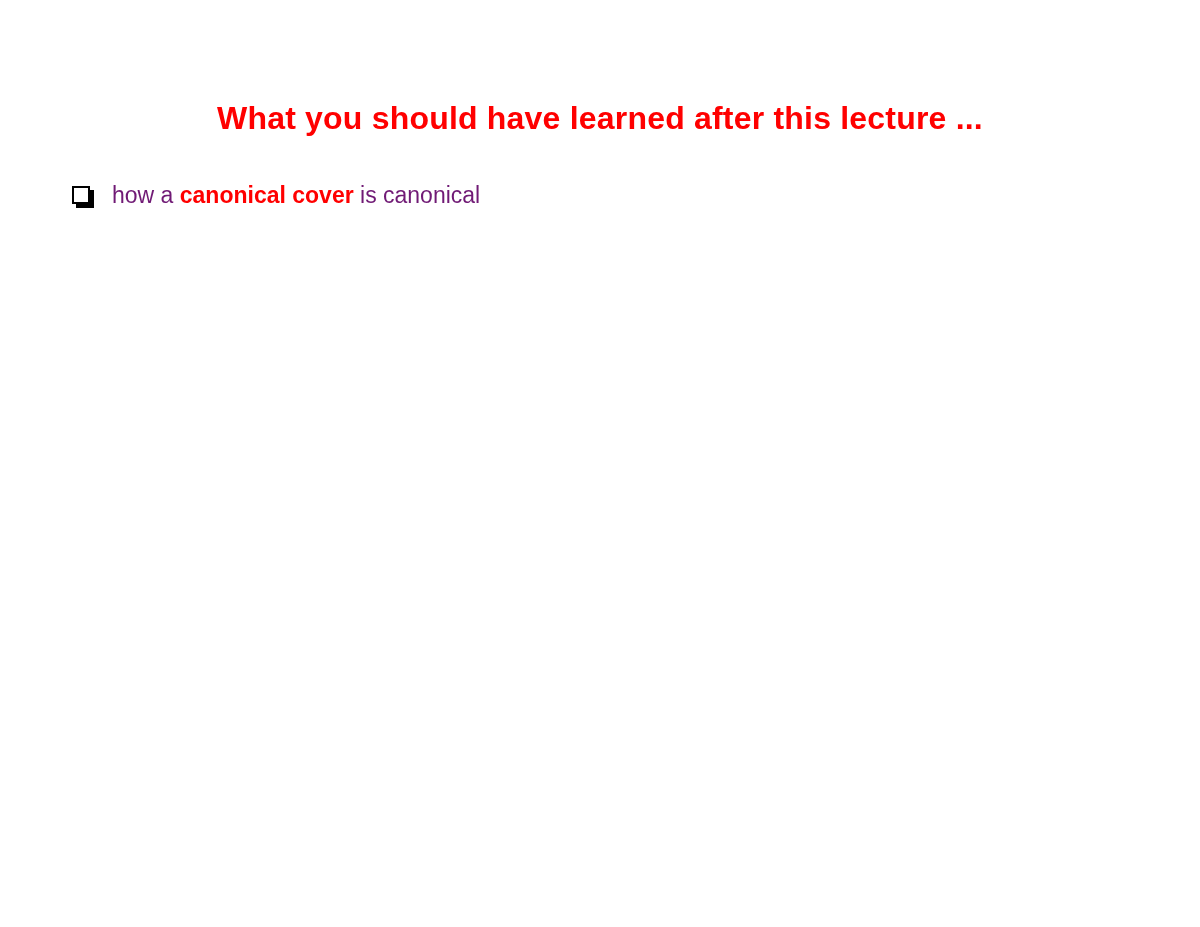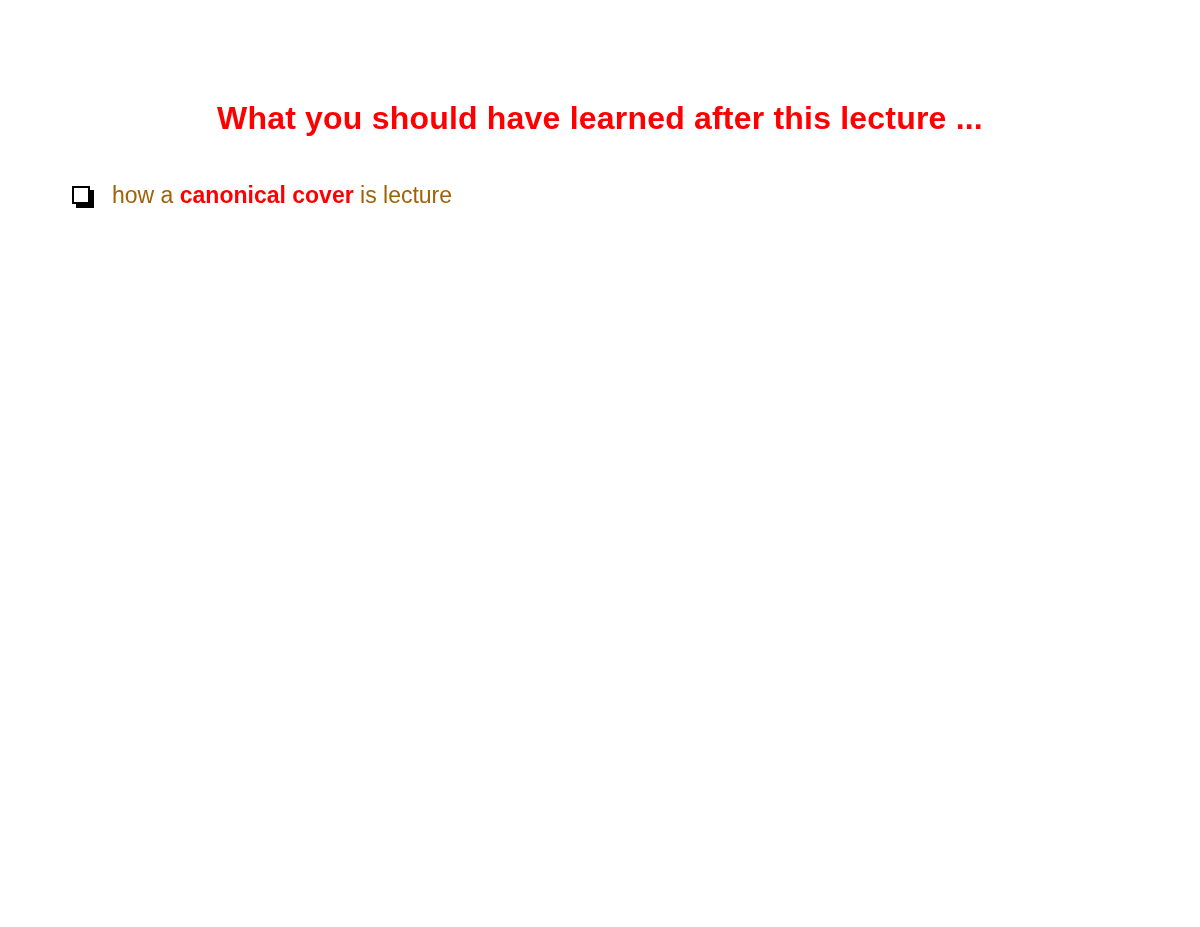--- a/index.html
+++ b/index.html
@@ -79,21 +79,21 @@
     border: 2px solid #000000;
     box-sizing: border-box;
   }
 
   .bullet-text {
     flex: 1 1 auto;
     white-space: nowrap;
   }
 
   .txt-plain {
-    color: #a16207;
+    color: #701a75;
     font-weight: normal;
   }
 
   .txt-emph {
     color: #FF0000;
     font-weight: bold;
   }
 </style>
 </head>
 <body>
@@ -104,19 +104,19 @@
 
   <div class="bullet-list">
 
     <div class="bullet-item">
 
       <span class="bullet-marker">
         <span class="box-shadow"></span>
         <span class="box-frame"></span>
       </span>
 
-      <span class="bullet-text"><span class="txt-plain">how a </span><span class="txt-emph">canonical cover</span><span class="txt-plain"> is lecture</span></span>
+      <span class="bullet-text"><span class="txt-plain">how a </span><span class="txt-emph">canonical cover</span><span class="txt-plain"> is canonical</span></span>
 
     </div>
 
   </div>
 
 </div>
 
 </body></html>

